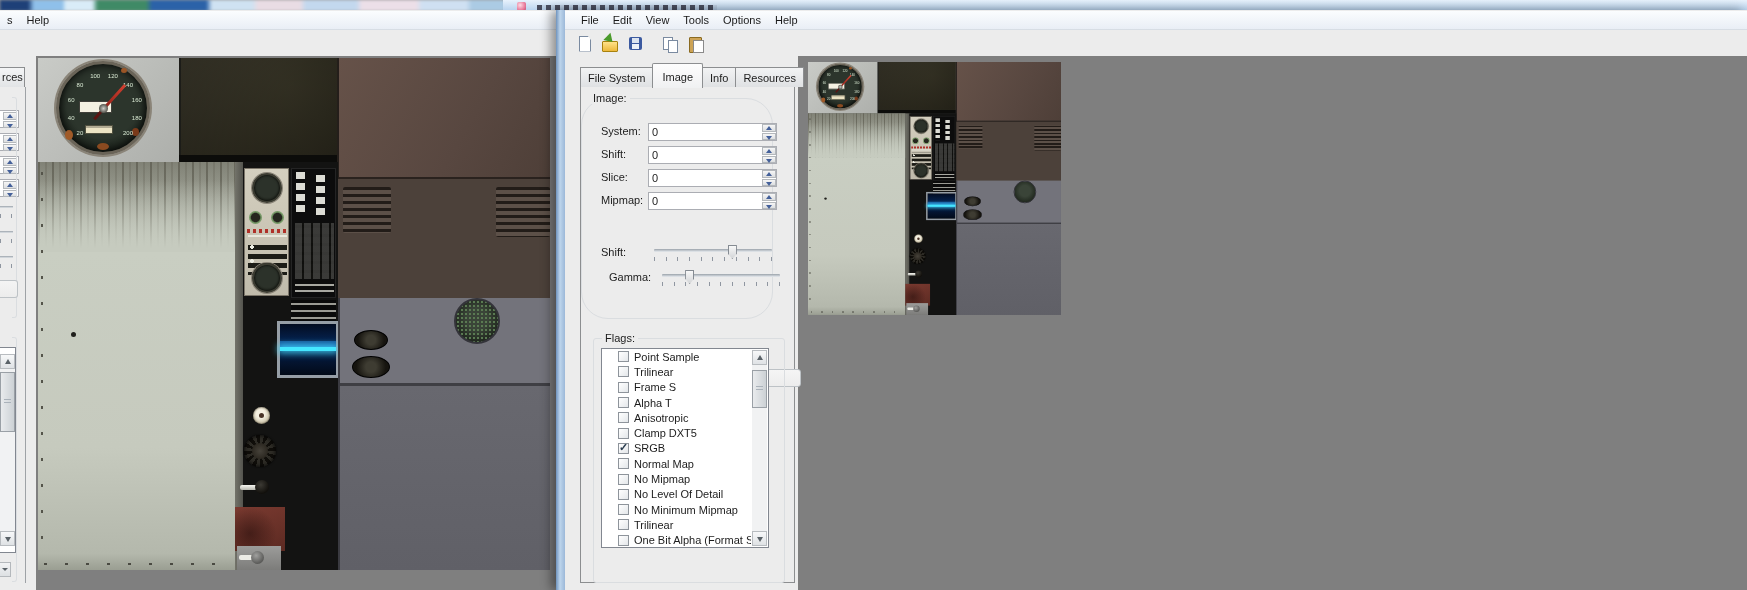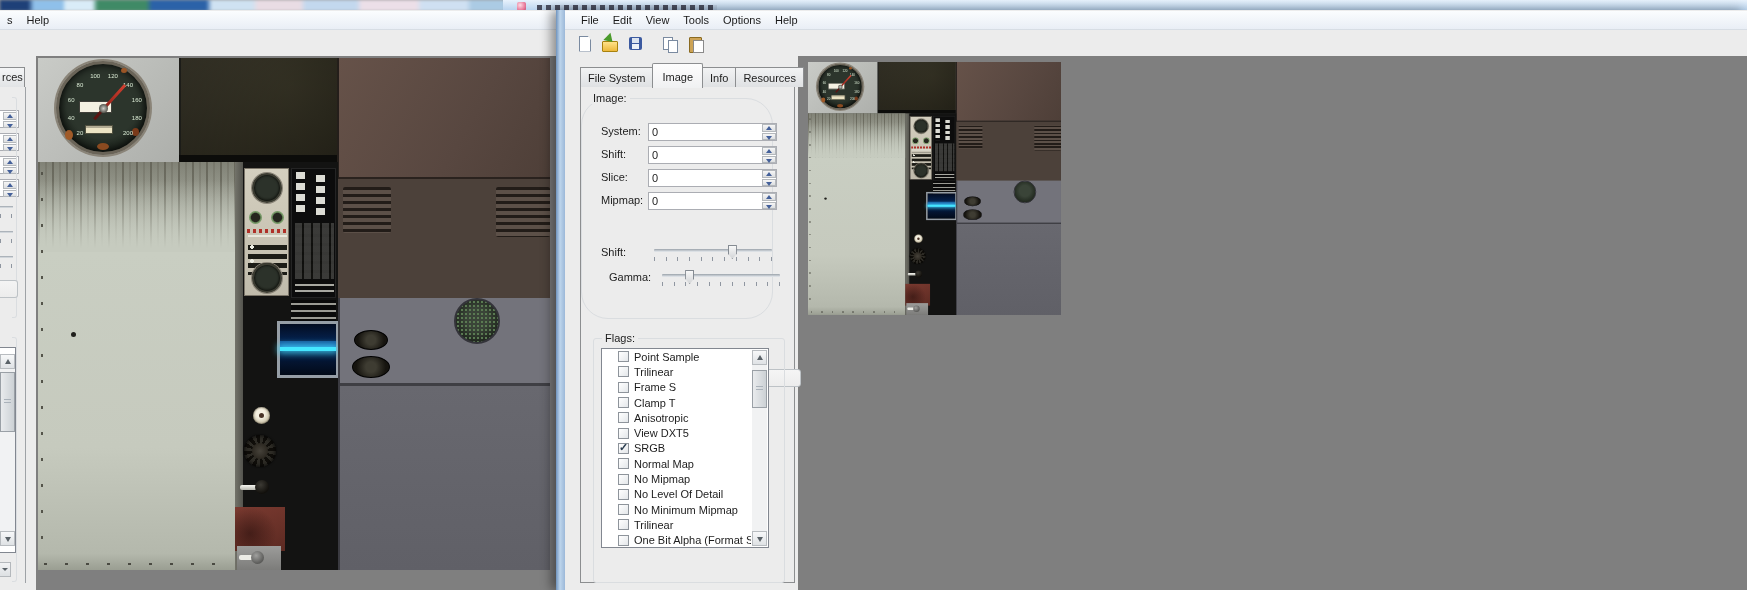--- a/index.html
+++ b/index.html
@@ -448,29 +448,29 @@
           <div class="flag-row">
             <div class="checkbox"></div>
             <span>Trilinear</span>
           </div>
           <div class="flag-row">
             <div class="checkbox"></div>
             <span>Frame S</span>
           </div>
           <div class="flag-row">
             <div class="checkbox"></div>
-            <span>Clamp T</span>
+            <span>Alpha T</span>
           </div>
           <div class="flag-row">
             <div class="checkbox"></div>
             <span>Anisotropic</span>
           </div>
           <div class="flag-row">
             <div class="checkbox"></div>
-            <span>View DXT5</span>
+            <span>Clamp DXT5</span>
           </div>
           <div class="flag-row">
             <div class="checkbox checked"></div>
             <span>SRGB</span>
           </div>
           <div class="flag-row">
             <div class="checkbox"></div>
             <span>Normal Map</span>
           </div>
           <div class="flag-row">

